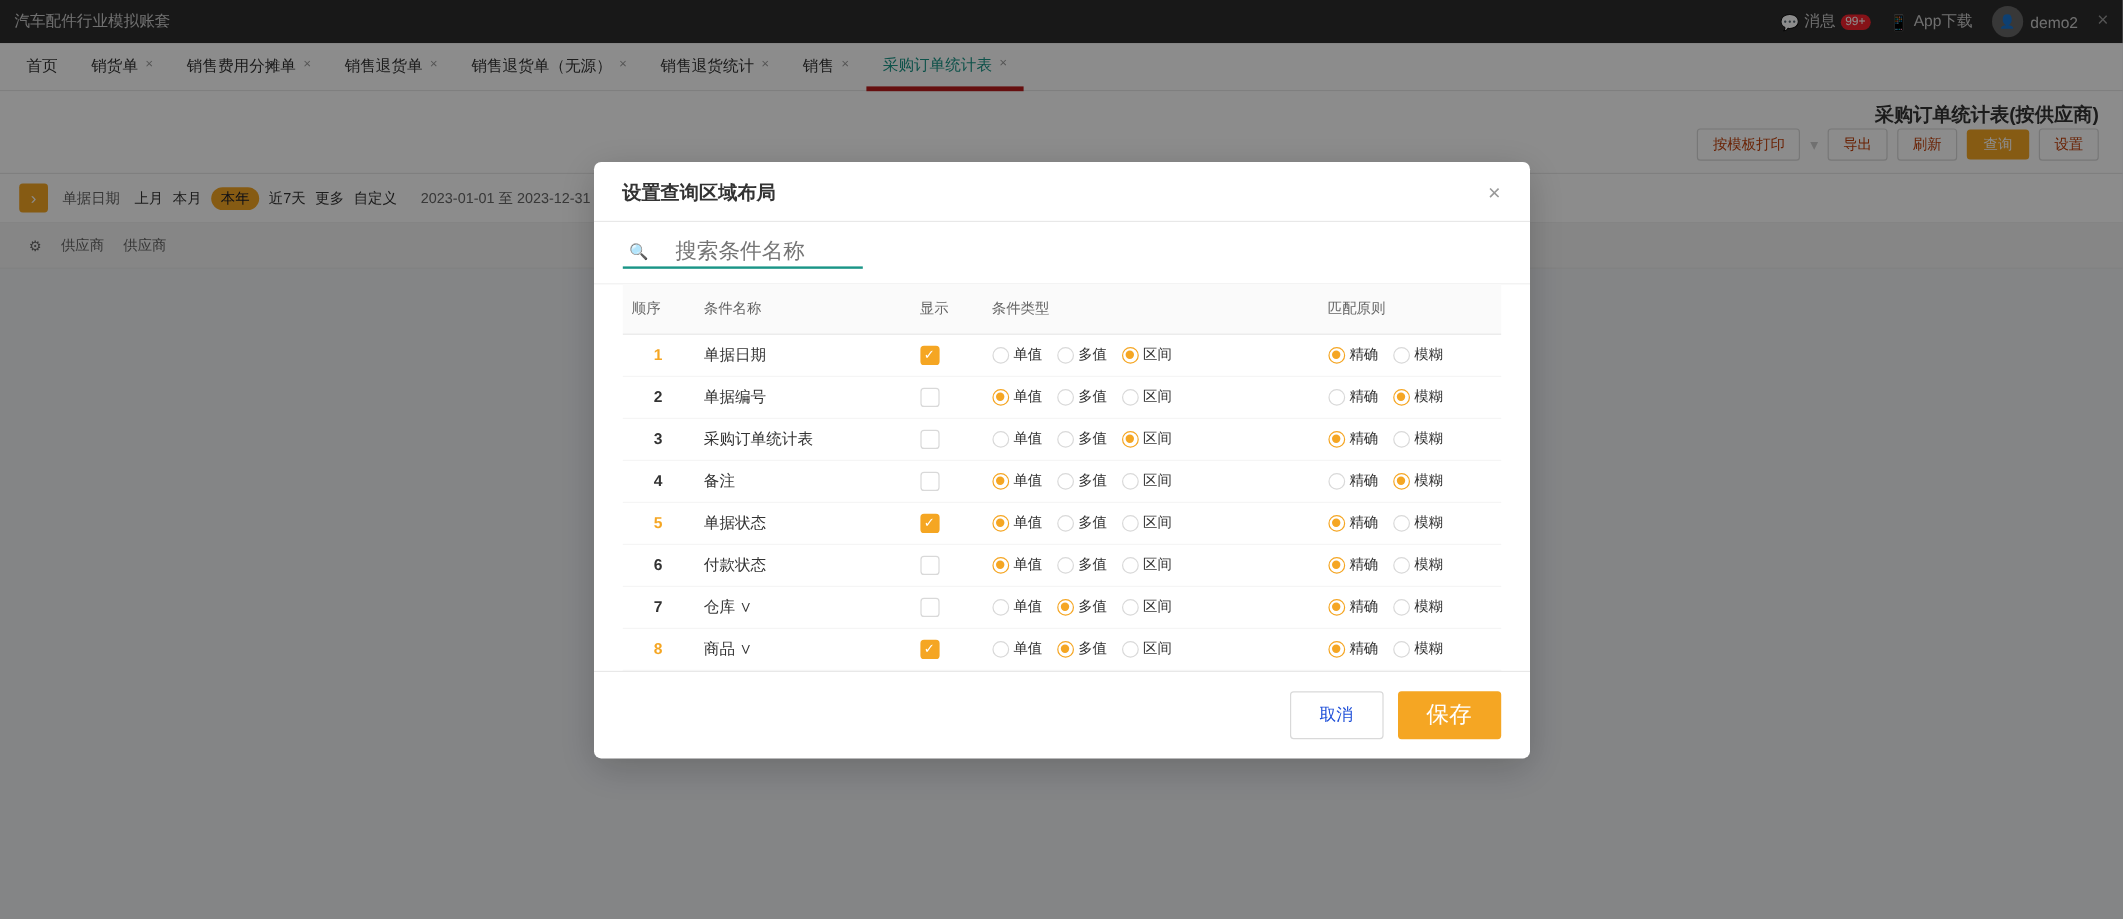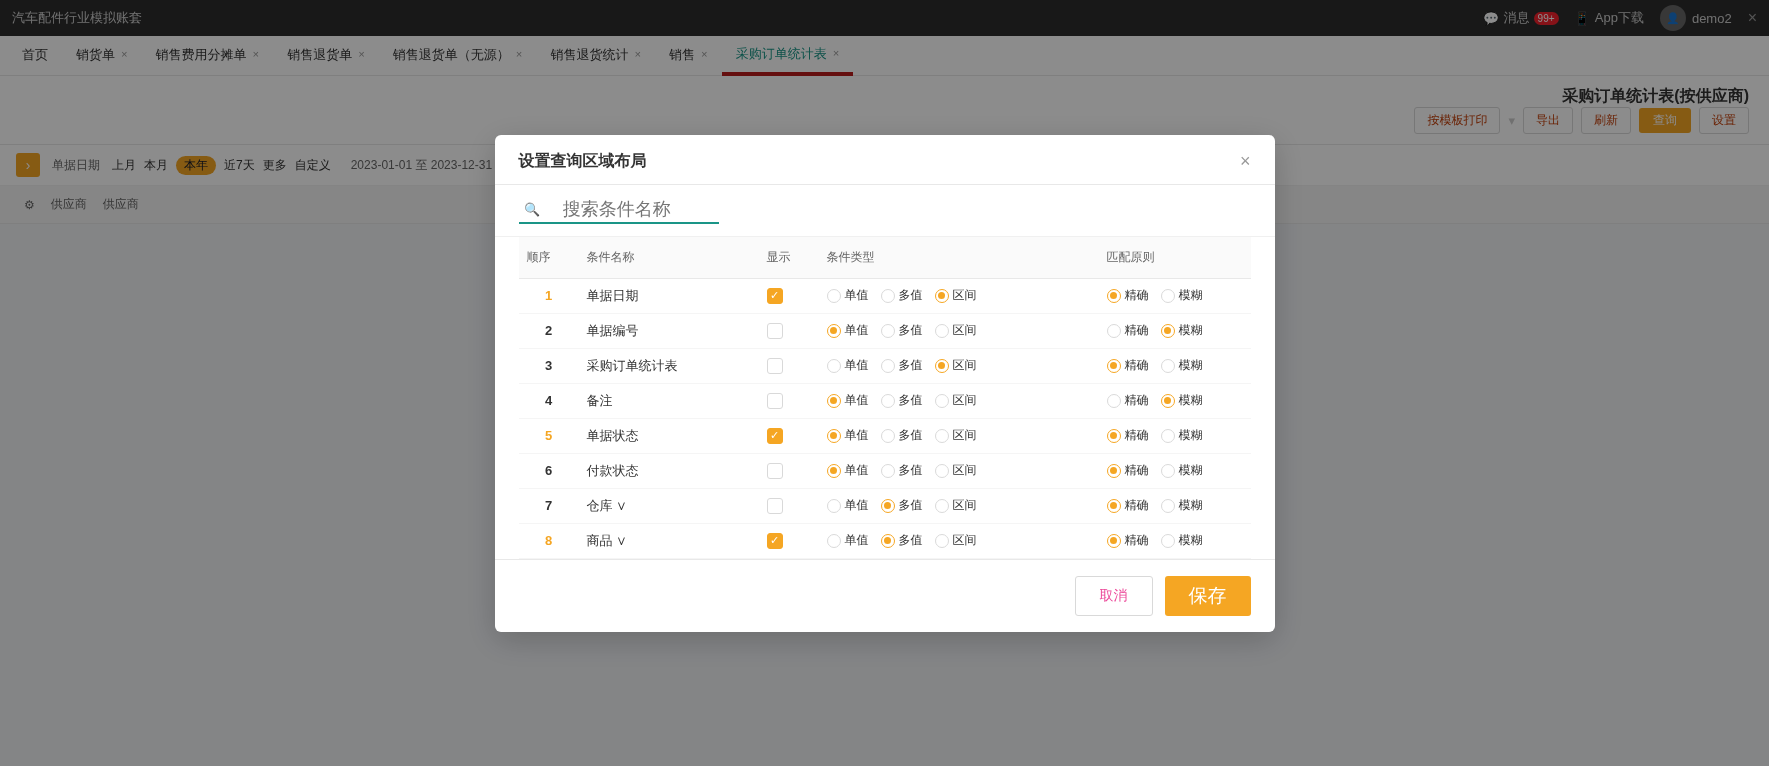--- a/index.html
+++ b/index.html
@@ -206,21 +206,21 @@
     .radio-circle {
       width: 14px; height: 14px; border-radius: 50%; border: 1.5px solid #d9d9d9;
       display: flex; align-items: center; justify-content: center;
       background: #fff;
     }
     .radio-circle.checked { border-color: #f5a623; }
     .radio-circle.checked::after { content: ''; width: 7px; height: 7px; border-radius: 50%; background: #f5a623; display: block; }
 
     
     .btn-cancel {
-      border: 1px solid #d9d9d9; background: #fff; color: #ec4899;
+      border: 1px solid #d9d9d9; background: #fff; color: #1d4ed8;
       padding: 7px 24px; border-radius: 3px; cursor: pointer; font-size: 14px;
     }
     .btn-save {
       background: #f5a623; color: #fff; border: none;
       padding: 7px 24px; border-radius: 3px; cursor: pointer; font-size: 19px;
     }
 
     
     .settings-table::-webkit-scrollbar { width: 6px; }
     .settings-table::-webkit-scrollbar-thumb { background: #ccc; border-radius: 3px; }

